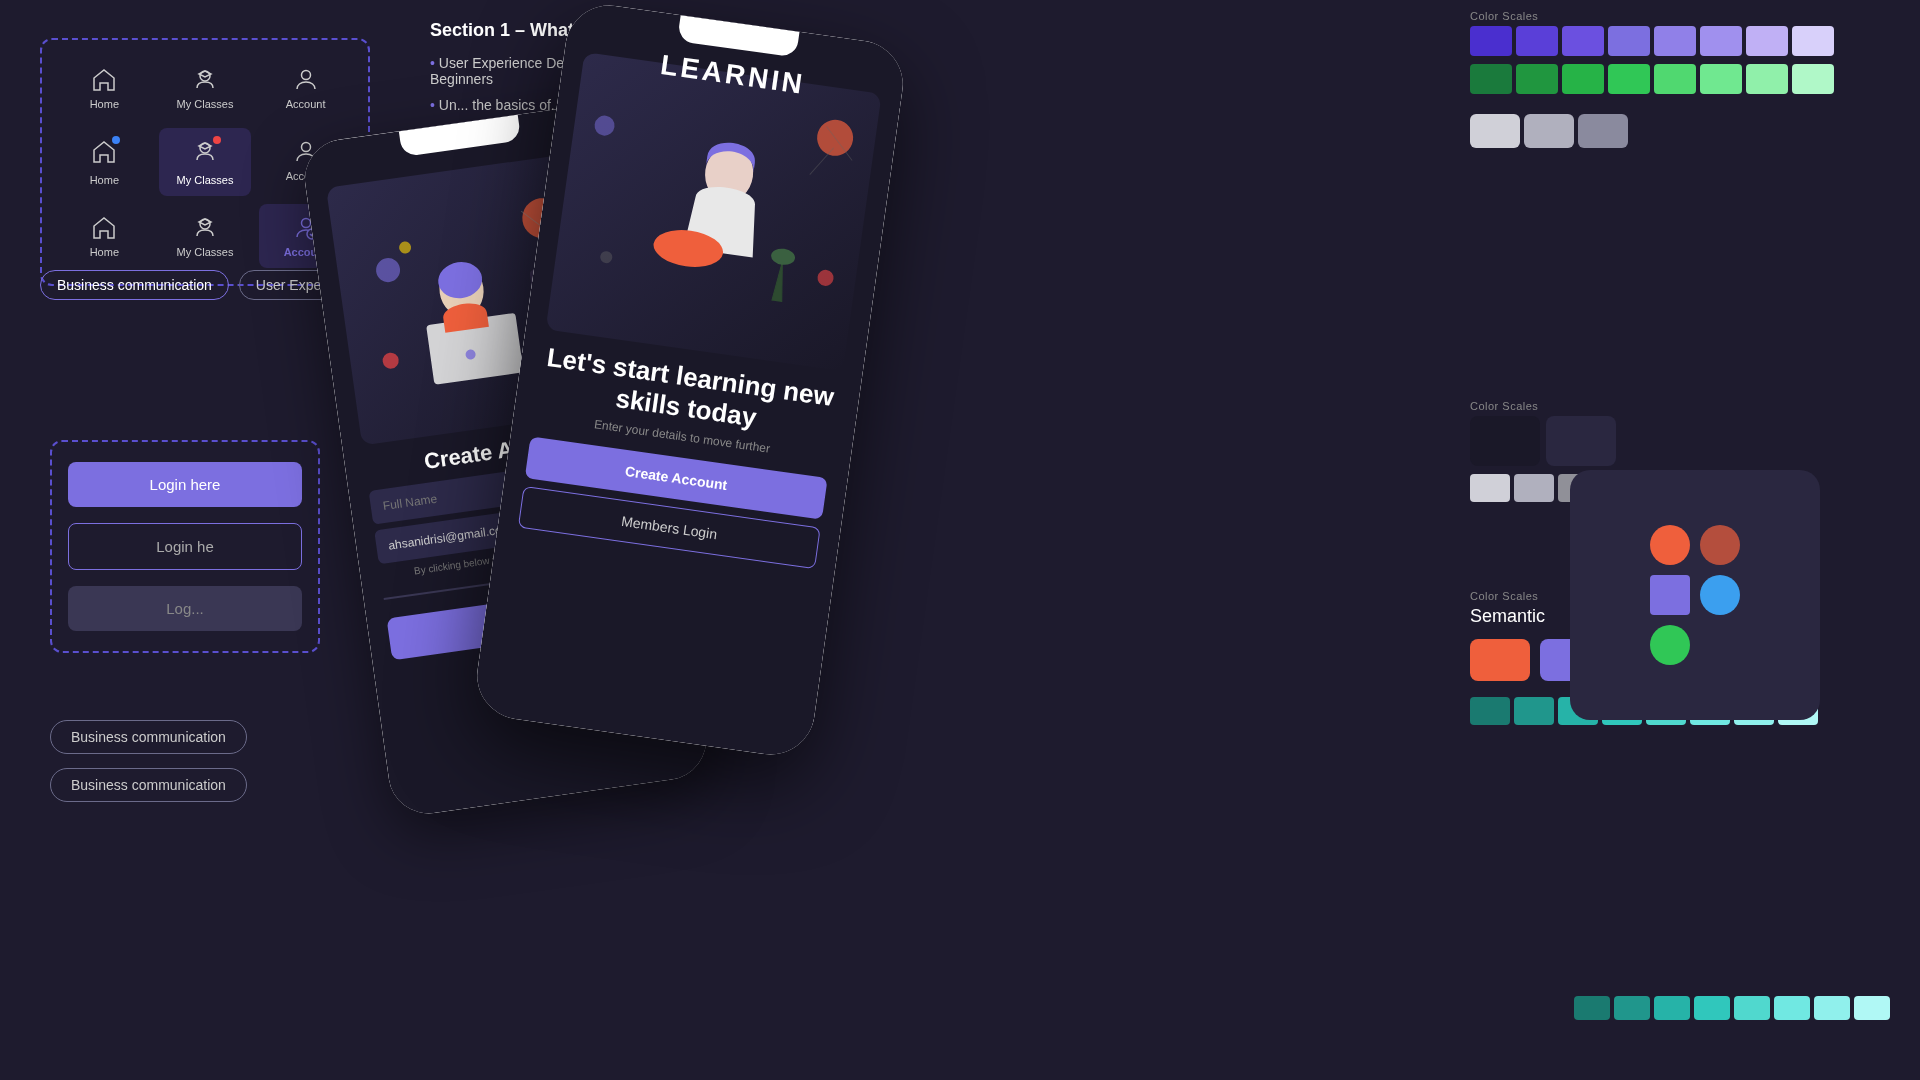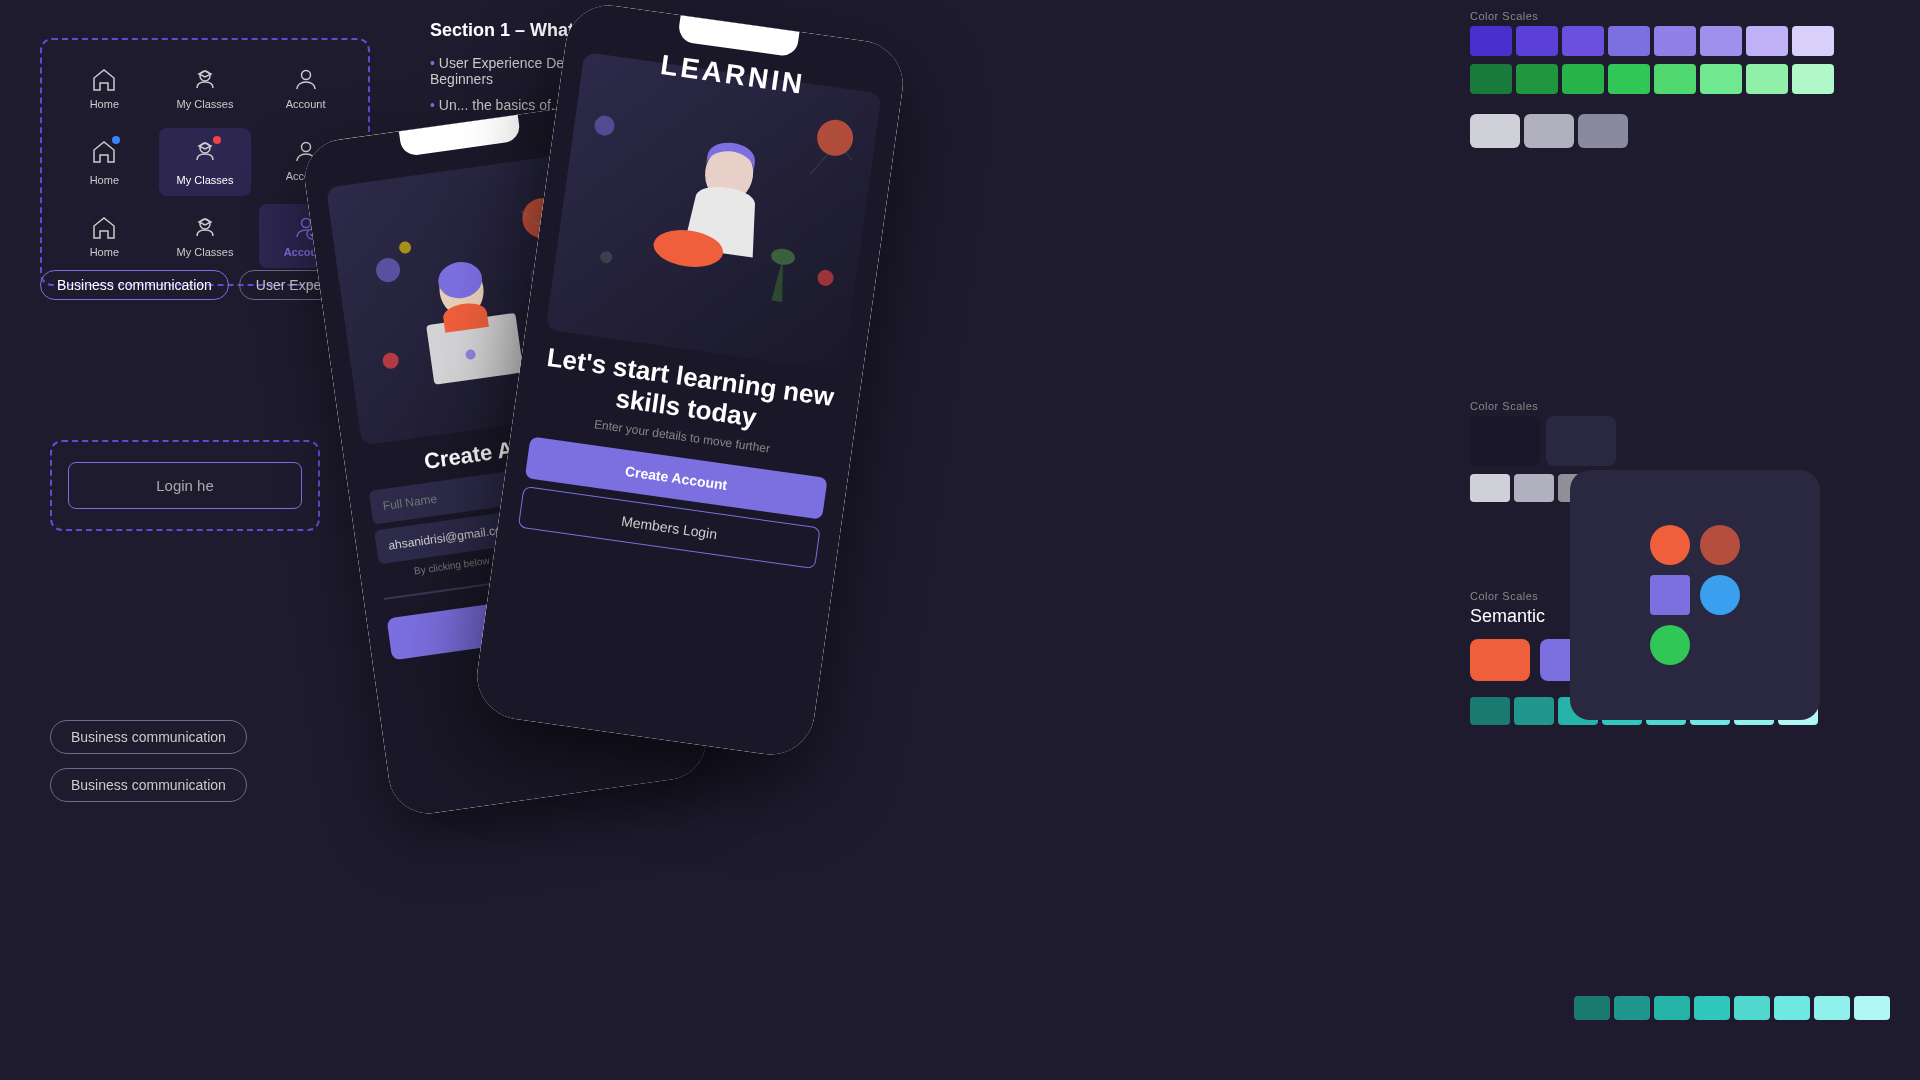--- a/index.html
+++ b/index.html
@@ -438,21 +438,23 @@
   </div>
 </div>
 
 <div class="tags-row">
   <div class="tag-pill active">Business communication</div>
   <div class="tag-pill">User Experience</div>
   <div class="tag-pill">User...</div>
 </div>
 
 <div class="login-panel">
+  <button class="btn-login purple">Login here</button>
   <button class="btn-login outline">Login he</button>
+  <button class="btn-login gray">Log...</button>
 </div>
 
 <div class="bottom-tags">
   <div class="bottom-tag-pill">Business communication</div>
   <div class="bottom-tag-pill">Business communication</div>
 </div>
 
 <div class="section-panel">
   <div class="section-title">Section 1 – What is Usability</div>
   <ul class="section-list">

